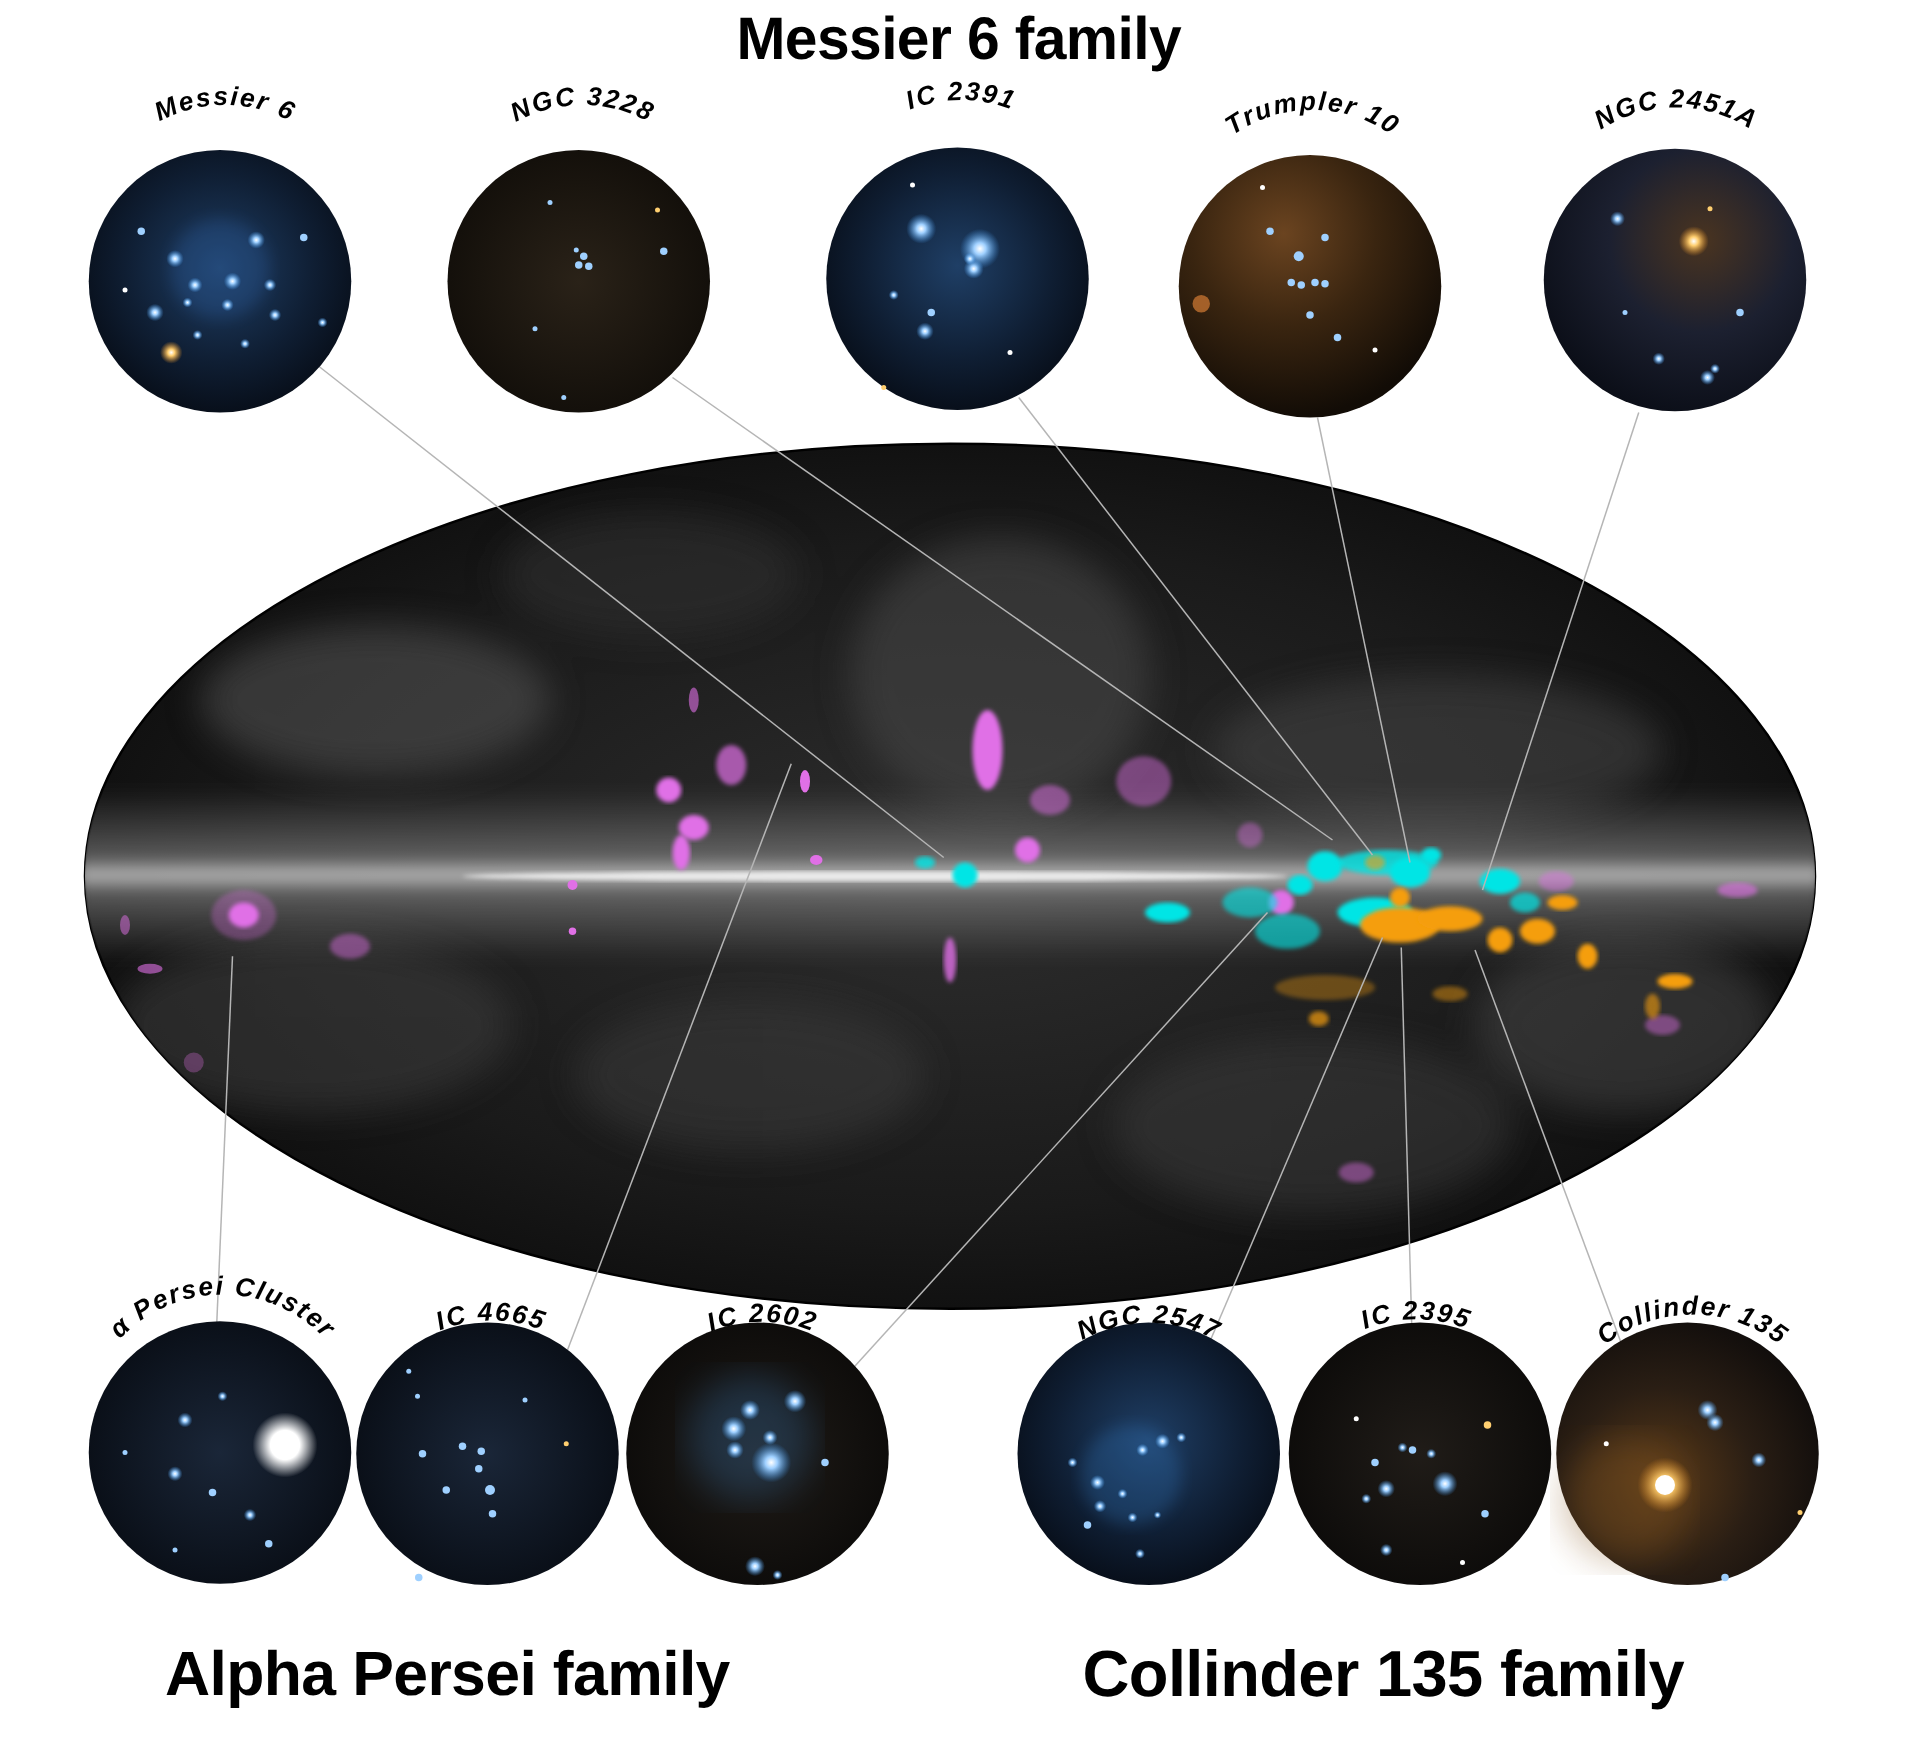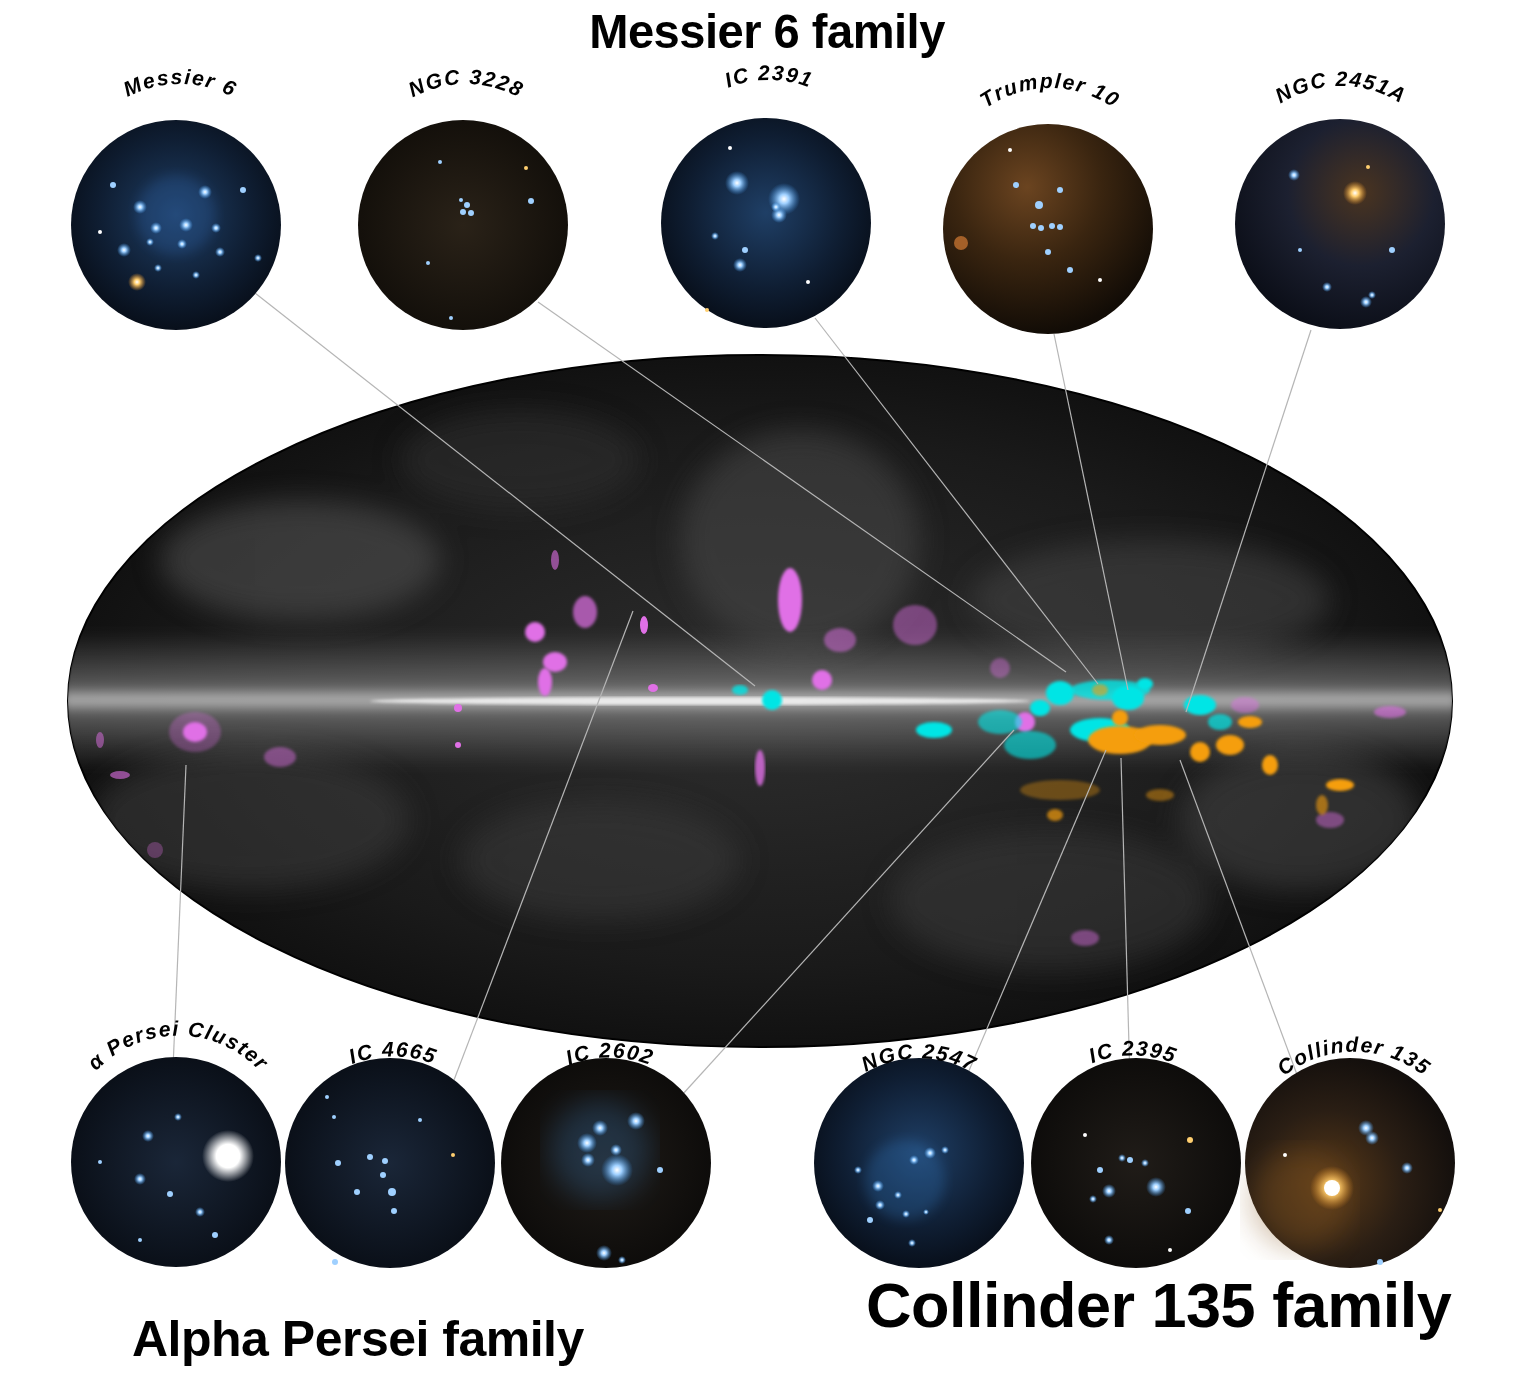--- a/index.html
+++ b/index.html
@@ -1,20 +1,20 @@
 <!DOCTYPE html>
 <html><head>
 <meta charset="utf-8">
 <style>
   html,body{margin:0;padding:0;background:#ffffff;}
   body{width:1534px;height:1392px;position:relative;overflow:hidden;font-family:"Liberation Sans",sans-serif;}
   .family-title{position:absolute;font-weight:bold;color:#000;letter-spacing:-0.5px;white-space:nowrap;font-family:"Liberation Sans",sans-serif;}
   #t-top{left:0;width:1534px;text-align:center;top:4px;font-size:48px;transform:scaleX(0.98);}
   #t-left{left:132px;top:1310px;font-size:50px;}
-  #t-right{left:866px;top:1269px;font-size:63px;}
+  #t-right{left:866px;top:1310px;font-size:52px;}
   svg#canvas{position:absolute;left:0;top:0;}
   .label{font-family:"Liberation Sans",sans-serif;font-weight:bold;font-style:italic;font-size:21px;fill:#000;letter-spacing:1.5px;}
 </style>
 </head>
 <body>
 
 <div class="family-title" id="t-top">Messier 6 family</div>
 <div class="family-title" id="t-left">Alpha Persei family</div>
 <div class="family-title" id="t-right">Collinder 135 family</div>
 

